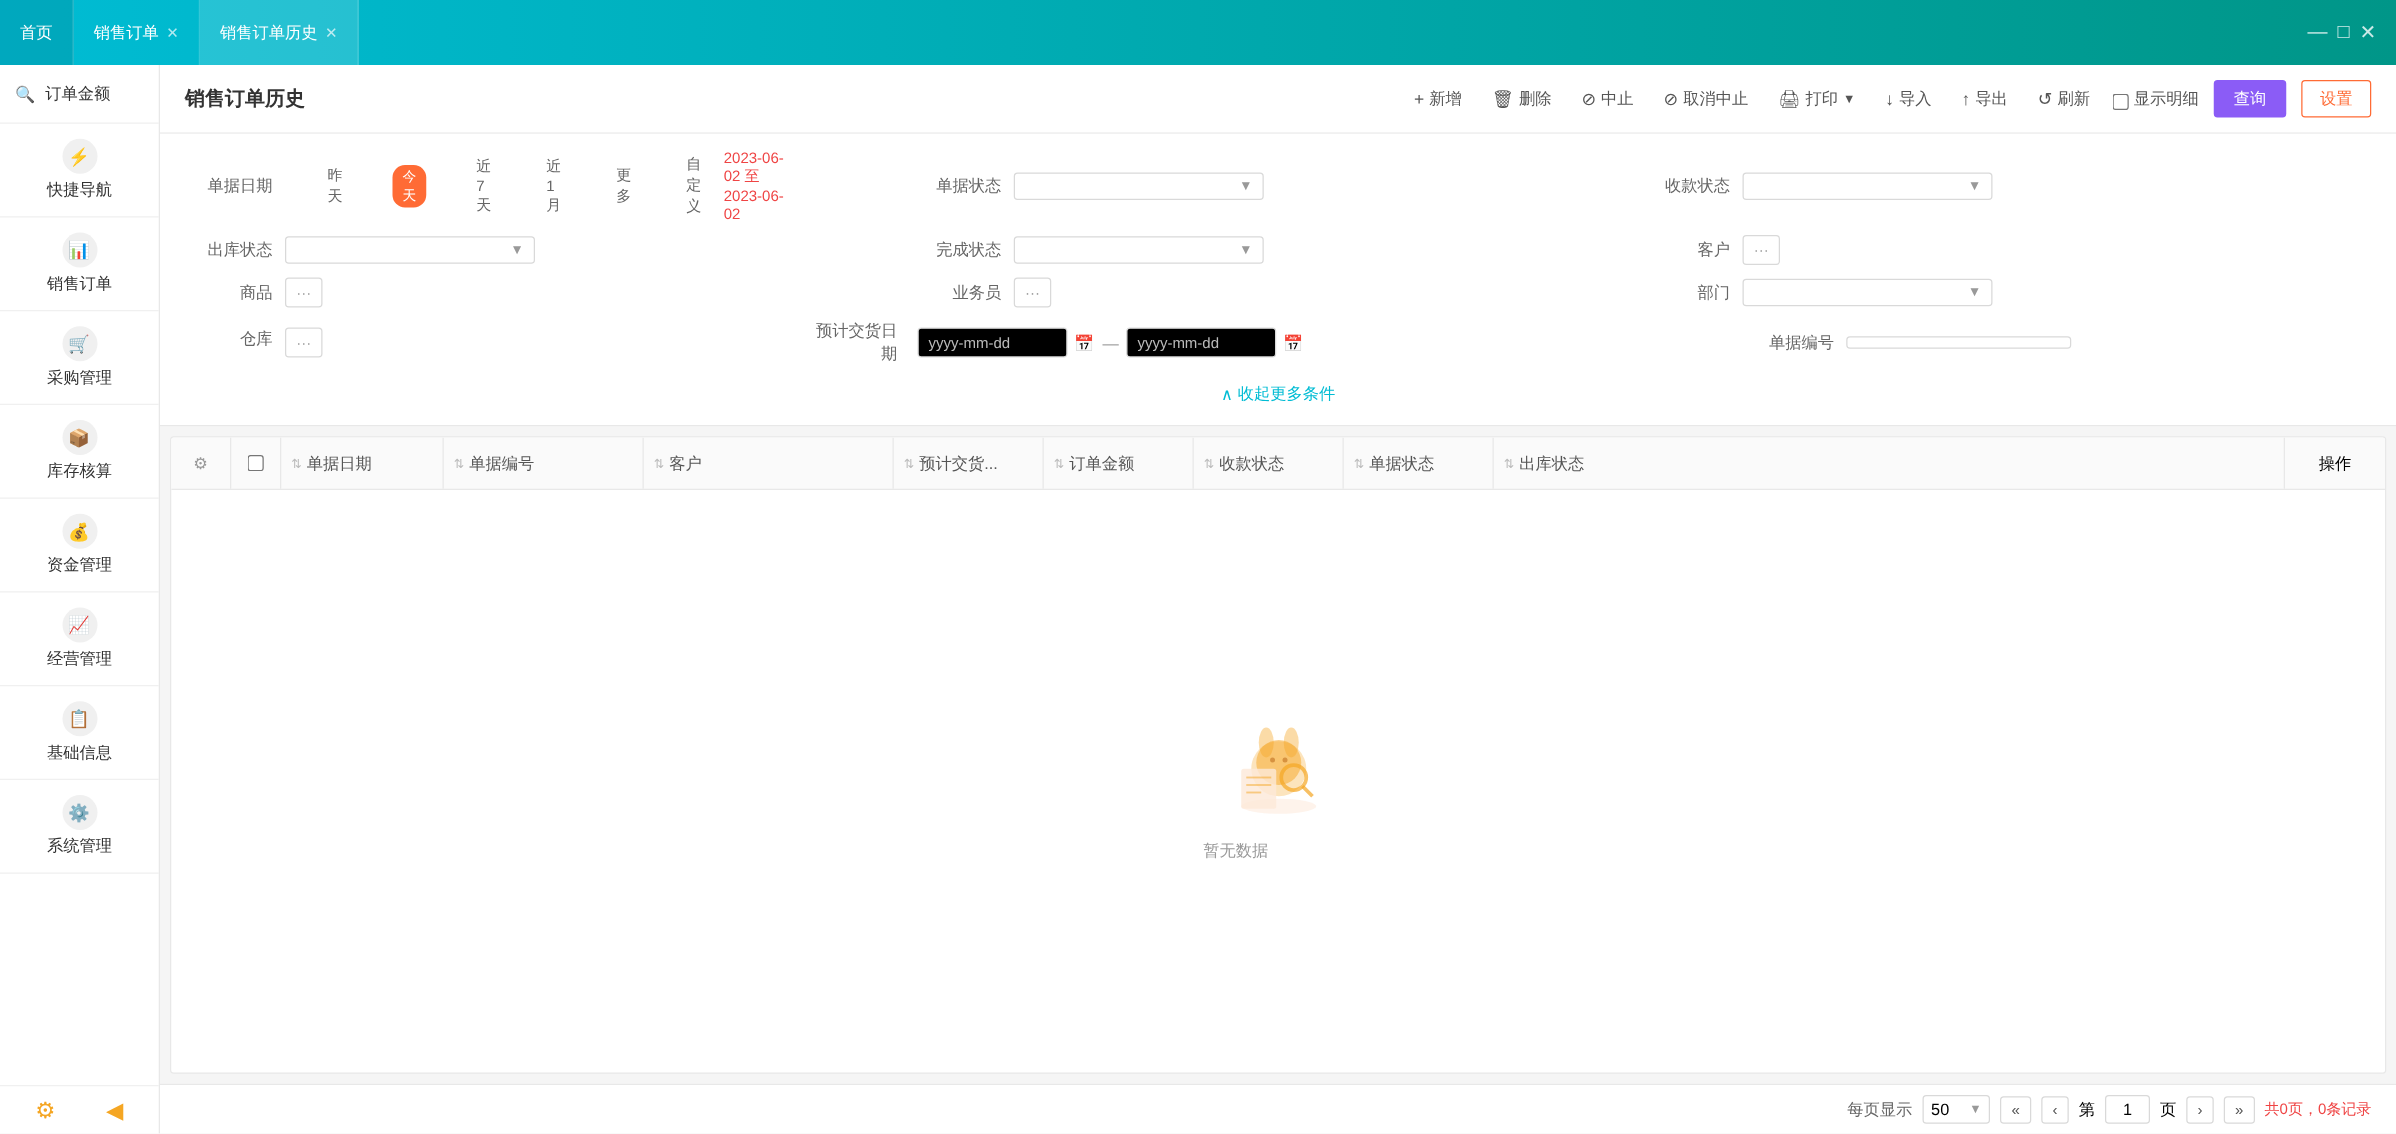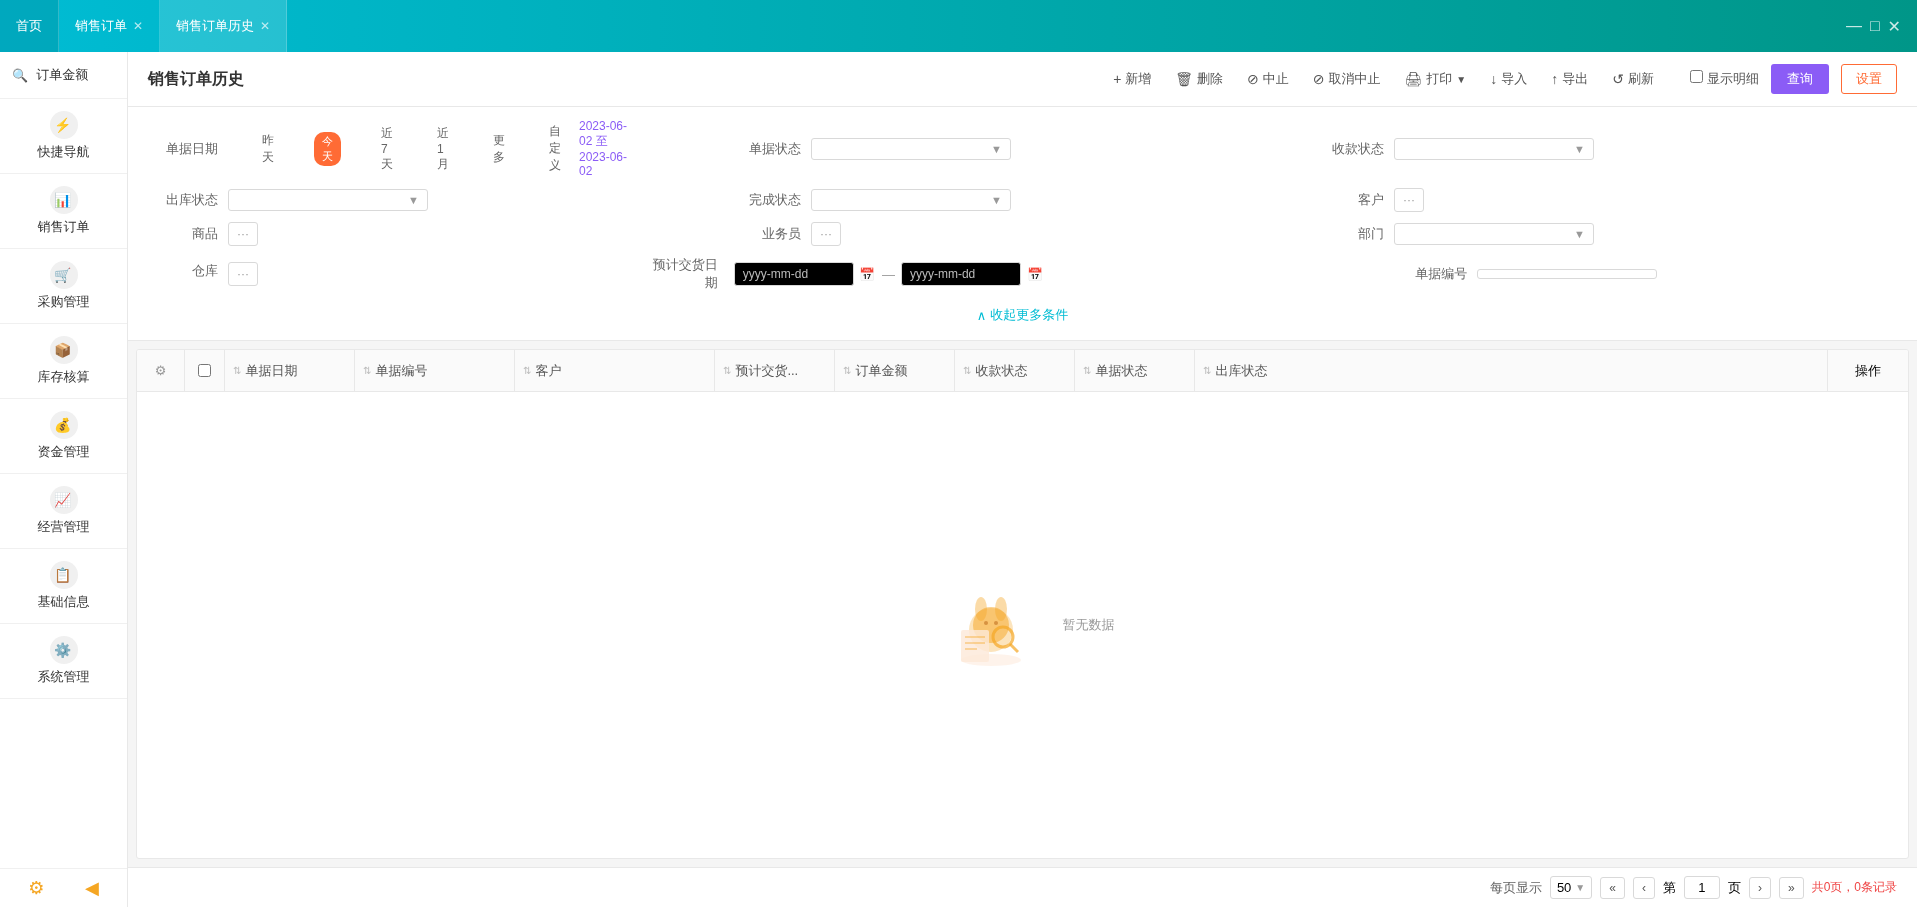--- a/index.html
+++ b/index.html
@@ -148,21 +148,21 @@
     .toolbar-btn .btn-icon { font-size: 14px; }
     .toolbar-btn.new-btn { color: #555; }
     .toolbar-btn.delete-btn { color: #555; }
     .toolbar-btn.stop-btn { color: #555; }
     .toolbar-btn.cancel-btn { color: #555; }
     .toolbar-btn.print-btn { color: #555; }
     .toolbar-btn.import-btn { color: #555; }
     .toolbar-btn.export-btn { color: #555; }
     .toolbar-btn.refresh-btn { color: #555; }
     .display-toggle {
-      display: flex; align-items: flex-start; gap: 4px; font-size: 13px; color: #555; margin-left: 18px;
+      display: flex; align-items: flex-end; gap: 4px; font-size: 13px; color: #555;
     }
     .display-toggle input { cursor: pointer; }
     .query-btn {
       background: #8b5cf6;
       color: white;
       border: none;
       padding: 6px 16px;
       border-radius: 3px;
       cursor: pointer;
       font-size: 13px;
@@ -218,21 +218,21 @@
     }
     .date-shortcut.active {
       background: #ff6b35;
       color: white;
       border-radius: 10px;
       padding: 2px 8px;
       font-size: 11px;
     }
     .date-range-text {
       font-size: 12px;
-      color: #8b5cf6;
+      color: #ef4444;
       margin-left: 8px;
     }
     .select-field {
       display: flex;
       align-items: center;
       border: 1px solid #d9d9d9;
       border-radius: 3px;
       padding: 4px 8px;
       background: white;
       cursor: pointer;
@@ -345,21 +345,22 @@
 
     .table-body {
       flex: 1;
       display: flex;
       flex-direction: column;
       align-items: center;
       justify-content: center;
     }
     .empty-state {
       display: flex;
-      align-items: center;
+      flex-direction: column;
+      align-items: flex-start;
       gap: 12px;
     }
     .empty-text {
       color: #999;
       font-size: 13px;
     }
 
     
     .pagination {
       background: white;
@@ -372,21 +373,21 @@
       flex-shrink: 0;
     }
     .page-size-label { color: #666; }
     .page-size-select {
       border: 1px solid #d9d9d9;
       border-radius: 3px;
       padding: 3px 6px;
       cursor: pointer;
       display: flex;
       align-items: center;
-      gap: 4px;
+      gap: 16px;
       background: white;
     }
     .page-nav-btn {
       border: 1px solid #d9d9d9;
       background: white;
       border-radius: 3px;
       padding: 3px 8px;
       cursor: pointer;
       color: #555;
       font-size: 12px;

